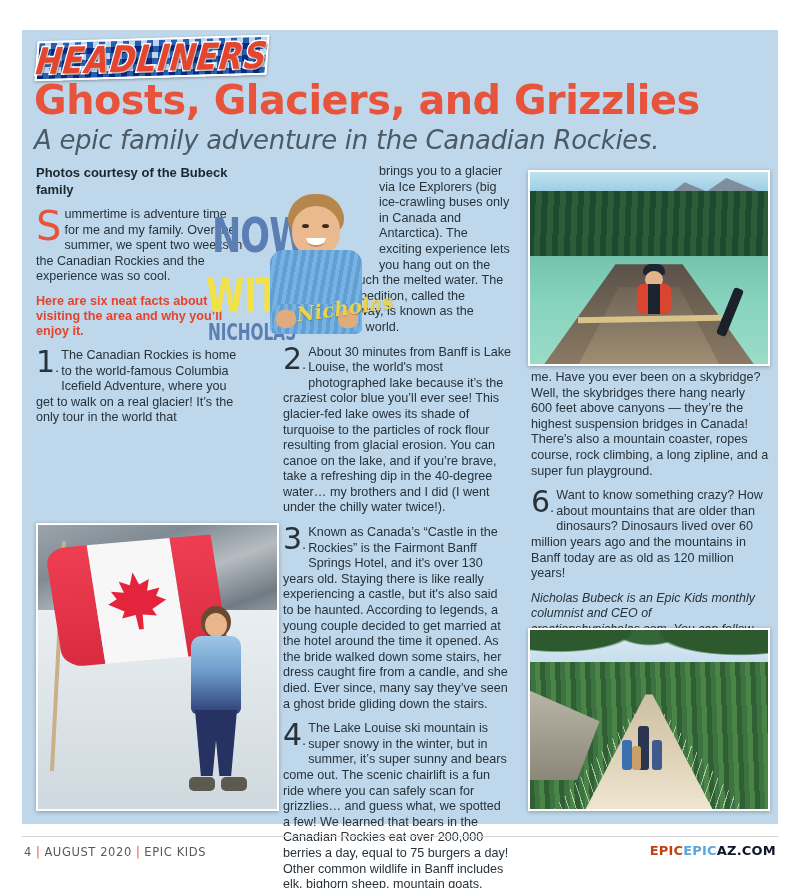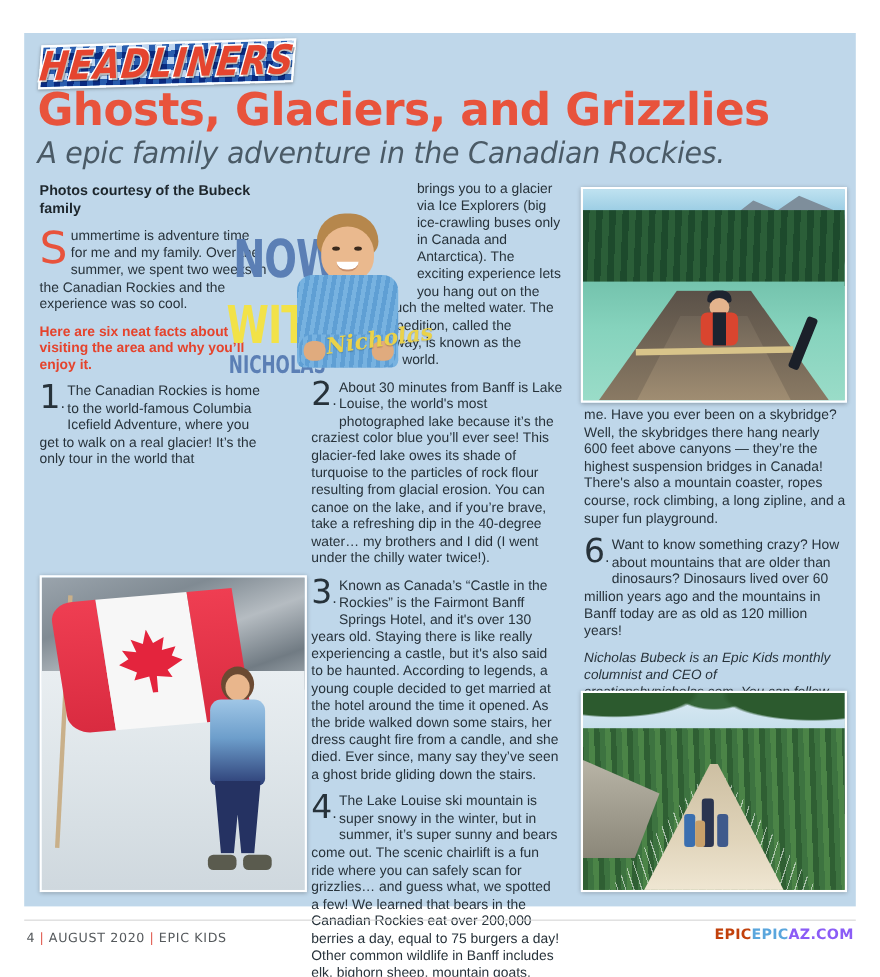--- a/index.html
+++ b/index.html
@@ -301,21 +301,21 @@
     font-size: 11.5px; letter-spacing: .6px; color: #55595c;
   }
   .folio .sep { color: #e0564a; padding: 0 4px; }
   .urlmark {
     position: absolute; right: 24px; top: 843px;
     font-family: "DejaVu Sans", sans-serif;
     font-weight: bold; font-size: 13px; letter-spacing: .2px;
   }
   .urlmark .epic { color: #c2410c; }
   .urlmark .kids { color: #5aa6dd; }
-  .urlmark .az   { color: #8b5cf6; font-weight: bold; }
+  .urlmark .az   { color: #0f172a; font-weight: bold; }
 </style>
 </head>
 <body>
 
 <div class="page">
 
   <div class="panel"></div>
 
   <div class="headliners">
     <div class="hl-plate"></div>

